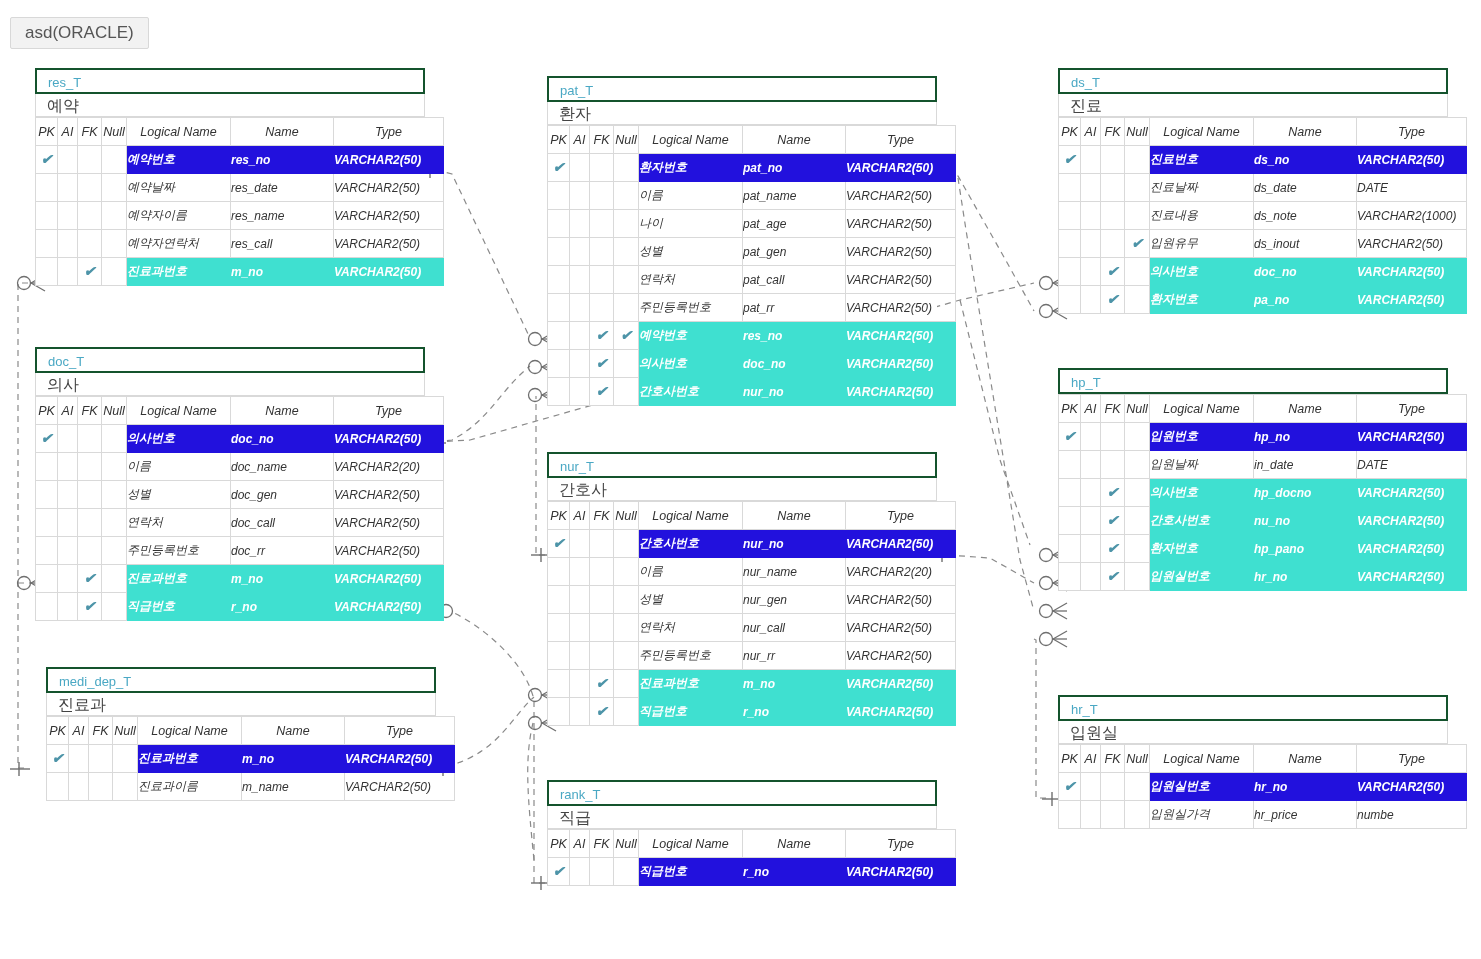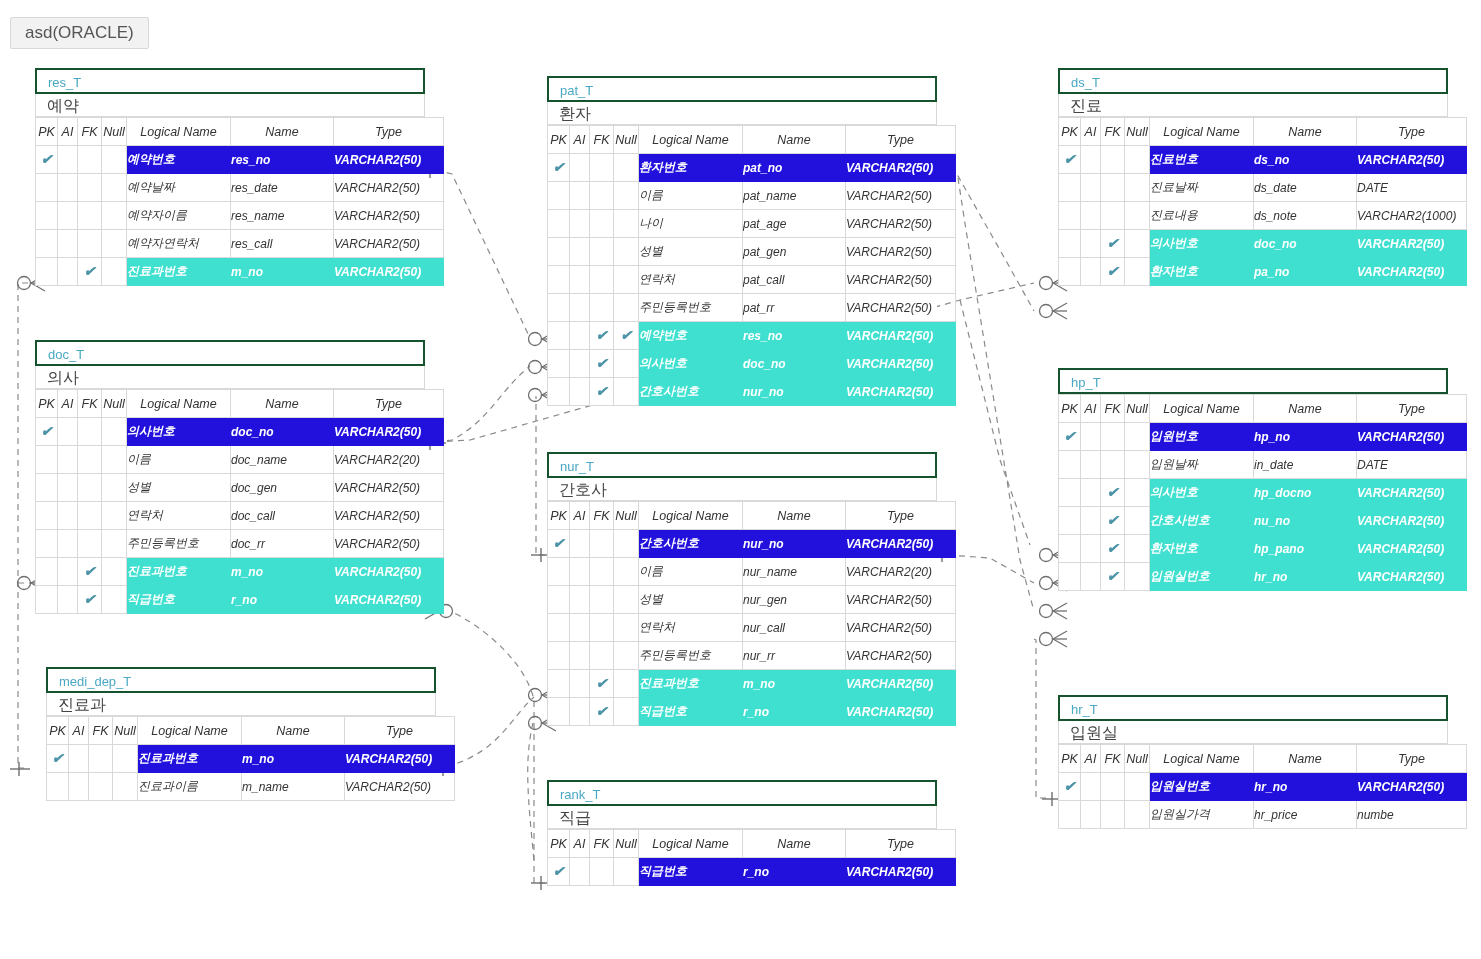--- a/index.html
+++ b/index.html
@@ -374,21 +374,21 @@
               <td class="c-ai"></td>
               <td class="c-fk"><span class="chk"></span></td>
               <td class="c-null"></td>
               <td class="c-logical">진료과번호</td>
               <td class="c-name">m_no</td>
               <td class="c-type">VARCHAR2(50)</td>
             </tr>
           </tbody>
         </table>
       </div>
-      <div class="entity" style="left: 35px; top: 340px; width: 390px;">
+      <div class="entity" style="left: 35px; top: 347px; width: 390px;">
         <div class="entity-name">doc_T</div>
         <div class="entity-logical">의사</div>
         <table class="cols">
           <thead>
             <tr>
               <th class="c-pk">PK</th>
               <th class="c-ai">AI</th>
               <th class="c-fk">FK</th>
               <th class="c-null">Null</th>
               <th class="c-logical">Logical Name</th>
@@ -746,20 +746,29 @@
             </tr>
             <tr class="plain-row">
               <td class="c-pk"></td>
               <td class="c-ai"></td>
               <td class="c-fk"></td>
               <td class="c-null"></td>
               <td class="c-logical">진료내용</td>
               <td class="c-name">ds_note</td>
               <td class="c-type">VARCHAR2(1000)</td>
             </tr>
+            <tr class="plain-row">
+              <td class="c-pk"></td>
+              <td class="c-ai"></td>
+              <td class="c-fk"></td>
+              <td class="c-null"><span class="chk"></span></td>
+              <td class="c-logical">입원유무</td>
+              <td class="c-name">ds_inout</td>
+              <td class="c-type">VARCHAR2(50)</td>
+            </tr>
             <tr class="fk-row">
               <td class="c-pk"></td>
               <td class="c-ai"></td>
               <td class="c-fk"><span class="chk"></span></td>
               <td class="c-null"></td>
               <td class="c-logical">의사번호</td>
               <td class="c-name">doc_no</td>
               <td class="c-type">VARCHAR2(50)</td>
             </tr>
             <tr class="fk-row">

